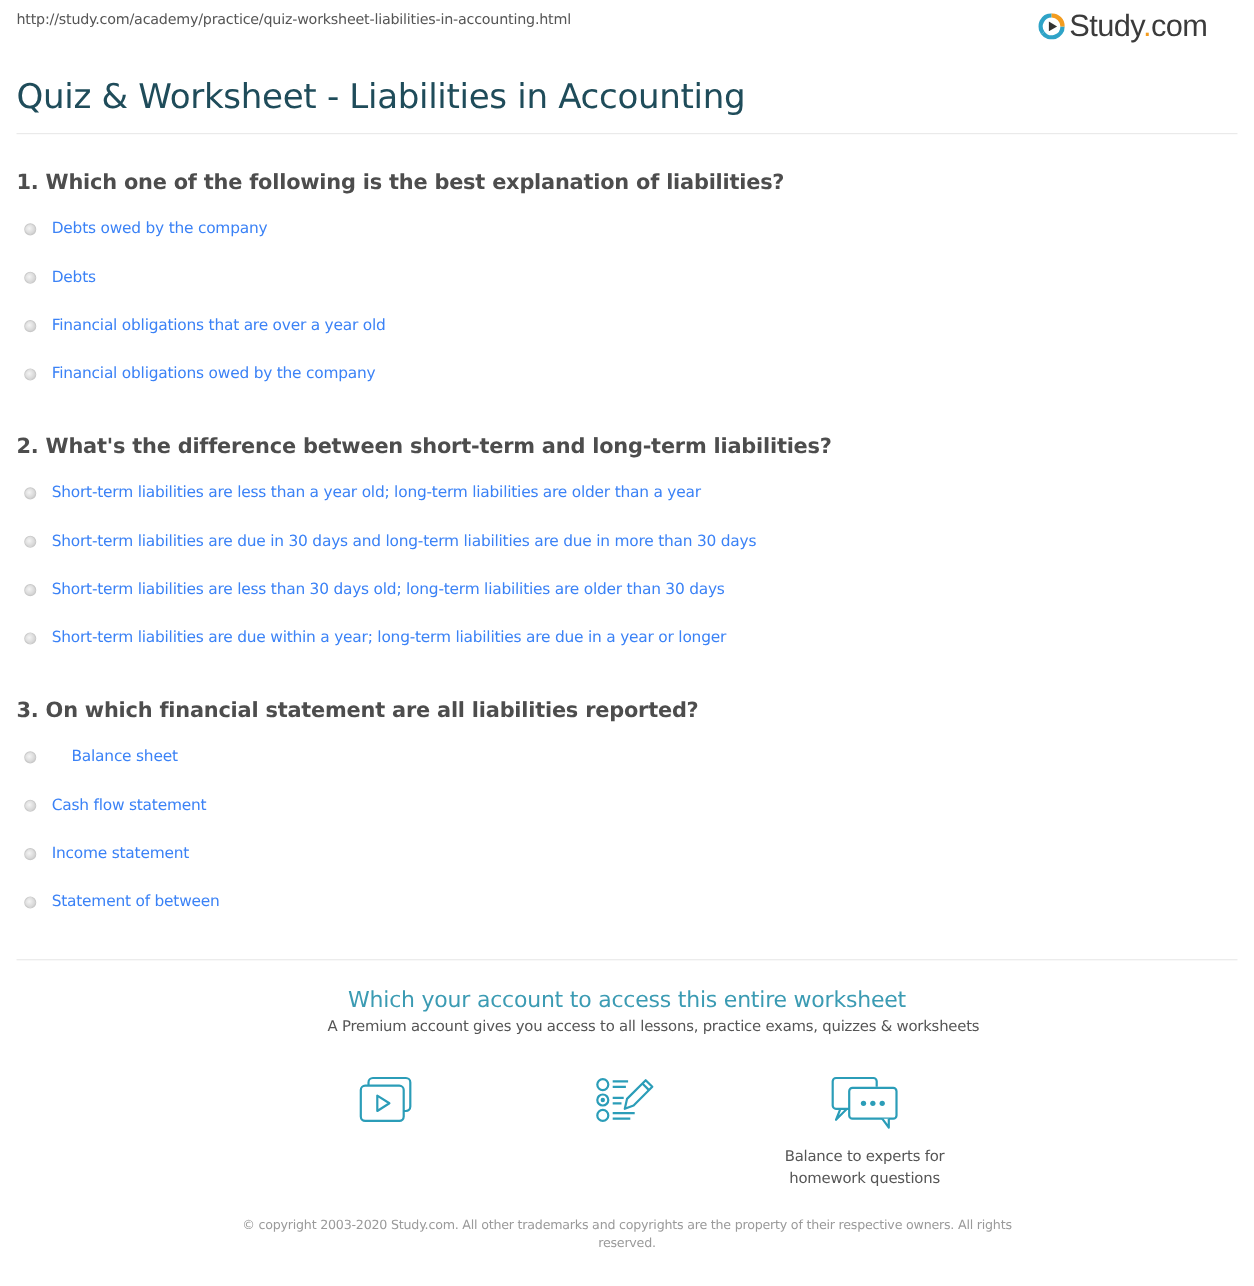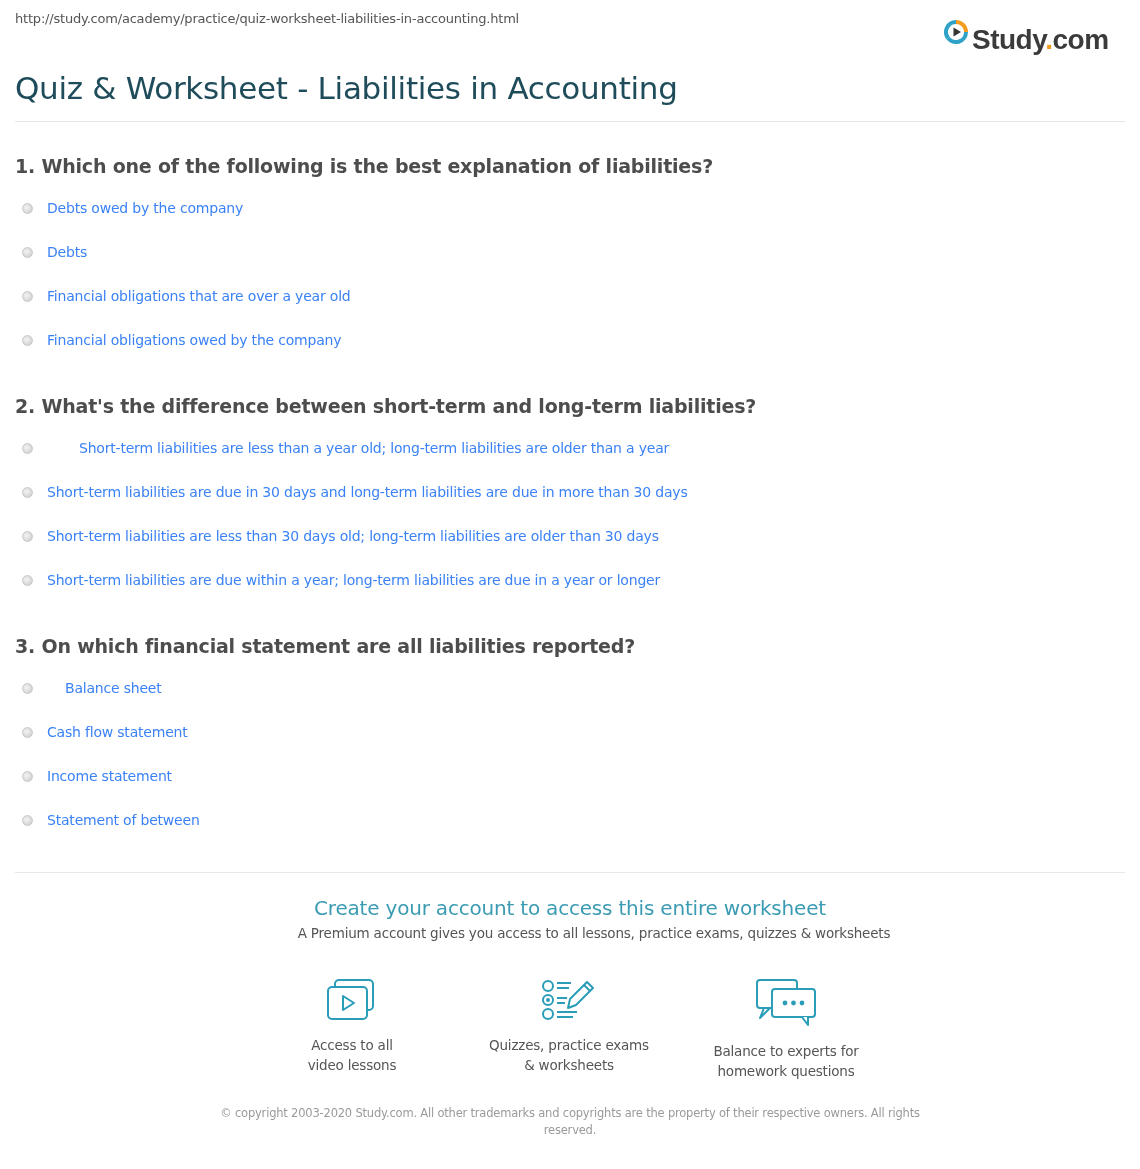--- a/index.html
+++ b/index.html
@@ -3,21 +3,21 @@
   <meta charset="utf-8">
   <style>
     * { box-sizing: border-box; margin: 0; padding: 0; }
     html, body { width: 1140px; height: 1169px; background: #ffffff; overflow: hidden; }
     body { font-family: "DejaVu Sans", "Liberation Sans", sans-serif; color: #4a4a4a; position: relative; }
 
     .url { position: absolute; left: 15px; top: 11px; font-size: 13px; color: #555; letter-spacing: -0.2px; }
 
     .logo { position: absolute; left: 944px; top: 9px; display: flex; align-items: center; }
     .logo-mark { width: 24px; height: 24px; position: relative; margin-right: 4px; }
-    .logo-text { font-size: 28px; font-weight: bold; color: #3b3b3b; letter-spacing: -0.5px; line-height: 30px; font-family: "Liberation Sans", sans-serif; margin-top: 16px; }
+    .logo-text { font-size: 28px; font-weight: normal; color: #3b3b3b; letter-spacing: -0.5px; line-height: 30px; font-family: "Liberation Sans", sans-serif; }
     .logo-text .dot { color: #f39c1f; }
 
     .title { position: absolute; left: 15px; top: 70px; font-size: 31px; color: #1f4c5a; font-weight: normal; letter-spacing: -0.3px; }
     .rule { position: absolute; left: 15px; width: 1110px; height: 1px; background: #e8e8e8; }
 
     .question { position: absolute; left: 15px; font-size: 19px; color: #4d4d4d; letter-spacing: -0.2px; }
     .option { position: absolute; left: 22px; display: flex; align-items: center; font-size: 14px; color: #3b82f6; letter-spacing: -0.2px; }
     .radio { width: 11px; height: 11px; border-radius: 50%; background: radial-gradient(circle at 40% 40%, #f4f4f4 0%, #d9d9d9 60%, #c4c4c4 100%); border: 1px solid #c9c9c9; margin-right: 14px; flex: none; }
 
     .cta-title { position: absolute; left: 0; width: 1140px; top: 896px; text-align: center; font-size: 20px; color: #3b9bb3; font-weight: normal; letter-spacing: -0.2px; }
@@ -61,21 +61,21 @@
 <label class="option" style="top:288px;">
     <span class="radio"></span>
     <span>Financial obligations that are over a year old</span>
   </label>
 <label class="option" style="top:332px;">
     <span class="radio"></span>
     <span>Financial obligations owed by the company</span>
   </label>
 
 <h2 class="question" style="top:395px;">2. What's the difference between short-term and long-term liabilities?</h2>
-<label class="option" style="top:440px;gap:32px;">
+<label class="option" style="top:440px;">
     <span class="radio"></span>
     <span>Short-term liabilities are less than a year old; long-term liabilities are older than a year</span>
   </label>
 <label class="option" style="top:484px;">
     <span class="radio"></span>
     <span>Short-term liabilities are due in 30 days and long-term liabilities are due in more than 30 days</span>
   </label>
 <label class="option" style="top:528px;">
     <span class="radio"></span>
     <span>Short-term liabilities are less than 30 days old; long-term liabilities are older than 30 days</span>
@@ -98,52 +98,50 @@
     <span class="radio"></span>
     <span>Income statement</span>
   </label>
 <label class="option" style="top:812px;">
     <span class="radio"></span>
     <span>Statement of between</span>
   </label>
 
 <div class="rule" style="top:872px;"></div>
 
-<div class="cta-title">Create your account to access this entire worksheet</div>
+<div class="cta-title">Which your account to access this entire worksheet</div>
 <div class="cta-sub">A Premium account gives you access to all lessons, practice exams, quizzes &amp; worksheets</div>
 
 <div class="feature" style="left:252px; top:978px;">
   <span>
     <svg width="52" height="44" viewBox="0 0 52 44">
       <rect x="9" y="2" width="38" height="30" rx="4" fill="none" stroke="#2b9db8" stroke-width="2"></rect>
       <rect x="2" y="9" width="39" height="32" rx="4" fill="#fff" stroke="#2b9db8" stroke-width="2"></rect>
       <polygon points="17,18 17,32 28,25" fill="none" stroke="#2b9db8" stroke-width="2" stroke-linejoin="round"></polygon>
     </svg>
   </span>
-  <div class="feature-label"><span>Access to all</span><br><span>video lessons</span></div>
 </div>
 
 <div class="feature" style="left:469px; top:978px;">
   <span>
     <svg width="56" height="44" viewBox="0 0 56 44">
       <circle cx="7" cy="8" r="5" fill="none" stroke="#2b9db8" stroke-width="2"></circle>
       <circle cx="7" cy="22" r="5" fill="none" stroke="#2b9db8" stroke-width="2"></circle>
       <circle cx="7" cy="22" r="2" fill="#2b9db8"></circle>
       <circle cx="7" cy="36" r="5" fill="none" stroke="#2b9db8" stroke-width="2"></circle>
       <line x1="16" y1="5" x2="30" y2="5" stroke="#2b9db8" stroke-width="2"></line>
       <line x1="16" y1="10" x2="28" y2="10" stroke="#2b9db8" stroke-width="2"></line>
       <line x1="16" y1="20" x2="26" y2="20" stroke="#2b9db8" stroke-width="2"></line>
       <line x1="16" y1="25" x2="24" y2="25" stroke="#2b9db8" stroke-width="2"></line>
       <line x1="16" y1="34" x2="36" y2="34" stroke="#2b9db8" stroke-width="2"></line>
       <line x1="16" y1="39" x2="32" y2="39" stroke="#2b9db8" stroke-width="2"></line>
       <path d="M27 30 L29 21 L46 4 L52 10 L35 27 Z" fill="none" stroke="#2b9db8" stroke-width="2" stroke-linejoin="round"></path>
       <line x1="43" y1="7" x2="49" y2="13" stroke="#2b9db8" stroke-width="2"></line>
     </svg>
   </span>
-  <div class="feature-label"><span>Quizzes, practice exams</span><br><span>&amp; worksheets</span></div>
 </div>
 
 <div class="feature" style="left:686px; top:978px;">
   <span>
     <svg width="64" height="50" viewBox="0 0 64 50">
       <path d="M6 2 H40 a3 3 0 0 1 3 3 V10 M18 30 H6 a3 3 0 0 1 -3 -3 V5 a3 3 0 0 1 3 -3 M10 30 L6 40 L16 30" fill="none" stroke="#2b9db8" stroke-width="2" stroke-linejoin="round"></path>
       <rect x="18" y="11" width="43" height="28" rx="3" fill="#fff" stroke="#2b9db8" stroke-width="2"></rect>
       <path d="M48 39 L54 47 L54 39" fill="#fff" stroke="#2b9db8" stroke-width="2" stroke-linejoin="round"></path>
       <circle cx="31" cy="25" r="2.4" fill="#2b9db8"></circle>
       <circle cx="39.5" cy="25" r="2.4" fill="#2b9db8"></circle>

